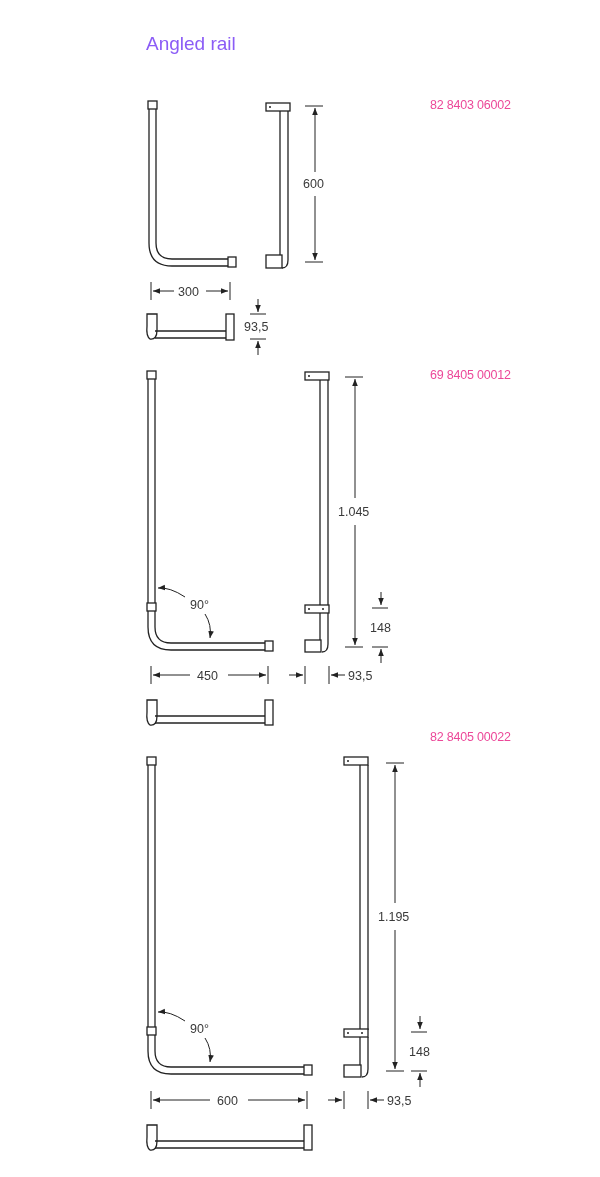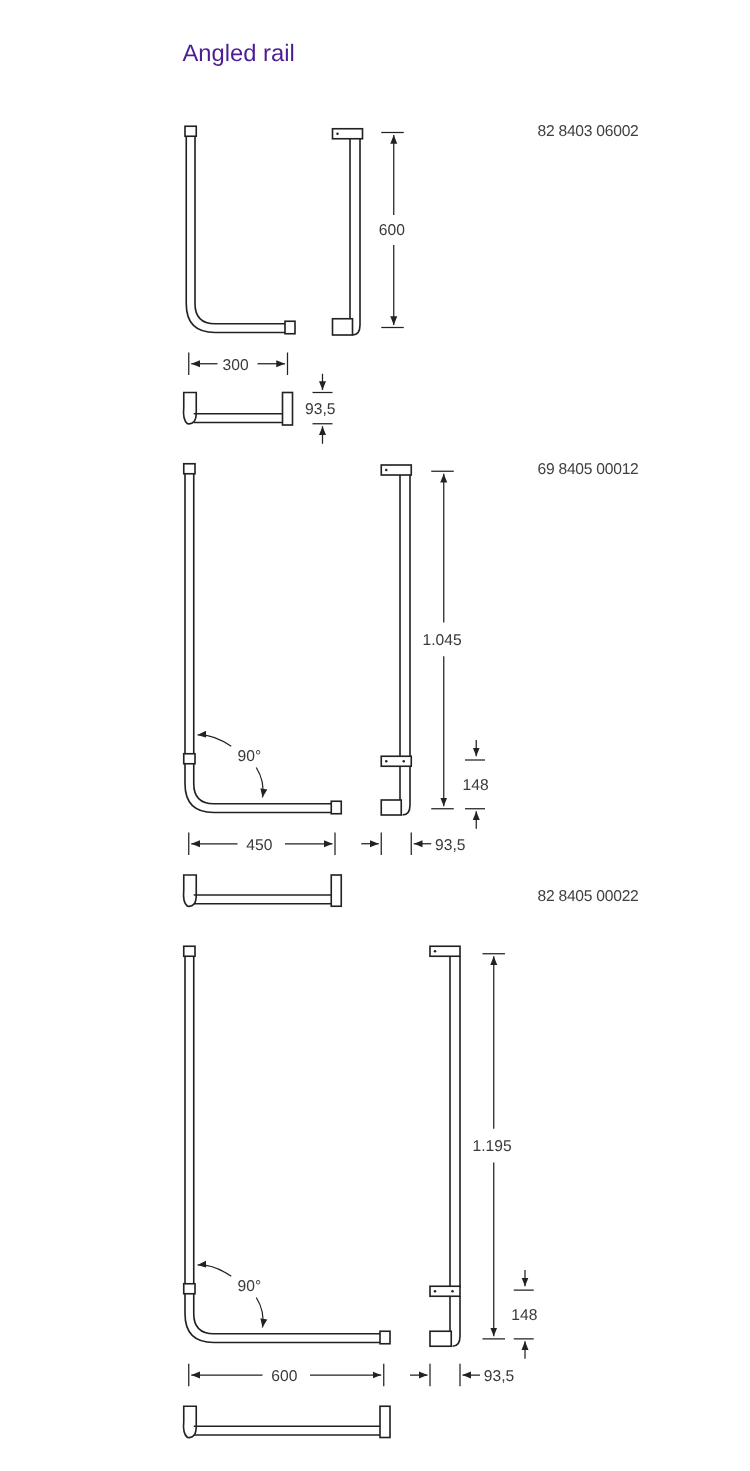--- a/index.html
+++ b/index.html
@@ -1,35 +1,35 @@
 <!DOCTYPE html>
 <html><head>
 <meta charset="utf-8">
 <style>
   html, body { margin: 0; padding: 0; background: #ffffff; }
   body { width: 600px; height: 1177px; position: relative; overflow: hidden;
          font-family: "Liberation Sans", sans-serif; color: #333; }
-  .title { position: absolute; left: 146px; top: 33px; font-size: 19px; color: #4c1d95;
+  .title { position: absolute; left: 146px; top: 33px; font-size: 19px; color: #8b5cf6;
            font-family: "Liberation Sans", sans-serif; }
-  .code { position: absolute; font-size: 12.5px; color: #404040; letter-spacing: -0.2px;
+  .code { position: absolute; font-size: 12.5px; color: #ec4899; letter-spacing: -0.2px;
           font-family: "Liberation Sans", sans-serif; }
   svg { position: absolute; left: 0; top: 0; }
   svg text { font-family: "Liberation Sans", sans-serif; font-size: 12.5px; fill: #3a3a3a; }
   .ln { stroke: #222; stroke-width: 1.3; fill: none; }
   .fl { stroke: #222; stroke-width: 1.3; fill: #fff; }
   .dim { stroke: #222; stroke-width: 1; fill: none; }
   .ah { fill: #222; stroke: none; }
 </style>
 </head>
 <body>
 
 <div class="title">Angled rail</div>
 <div class="code" style="left:430px; top:98px;">82 8403 06002</div>
 <div class="code" style="left:430px; top:368px;">69 8405 00012</div>
-<div class="code" style="left:430px; top:710px;text-align:center;">82 8405 00022</div>
+<div class="code" style="left:430px; top:730px;text-align:center;">82 8405 00022</div>
 
 <svg width="600" height="1177" viewBox="0 0 600 1177">
   <defs>
     <marker id="arr" viewBox="0 0 10 10" refX="10" refY="5" markerWidth="7" markerHeight="7" orient="auto-start-reverse">
       <path d="M0,1 L10,5 L0,9 z" class="ah"></path>
     </marker>
   </defs>
 
   <g>
 

